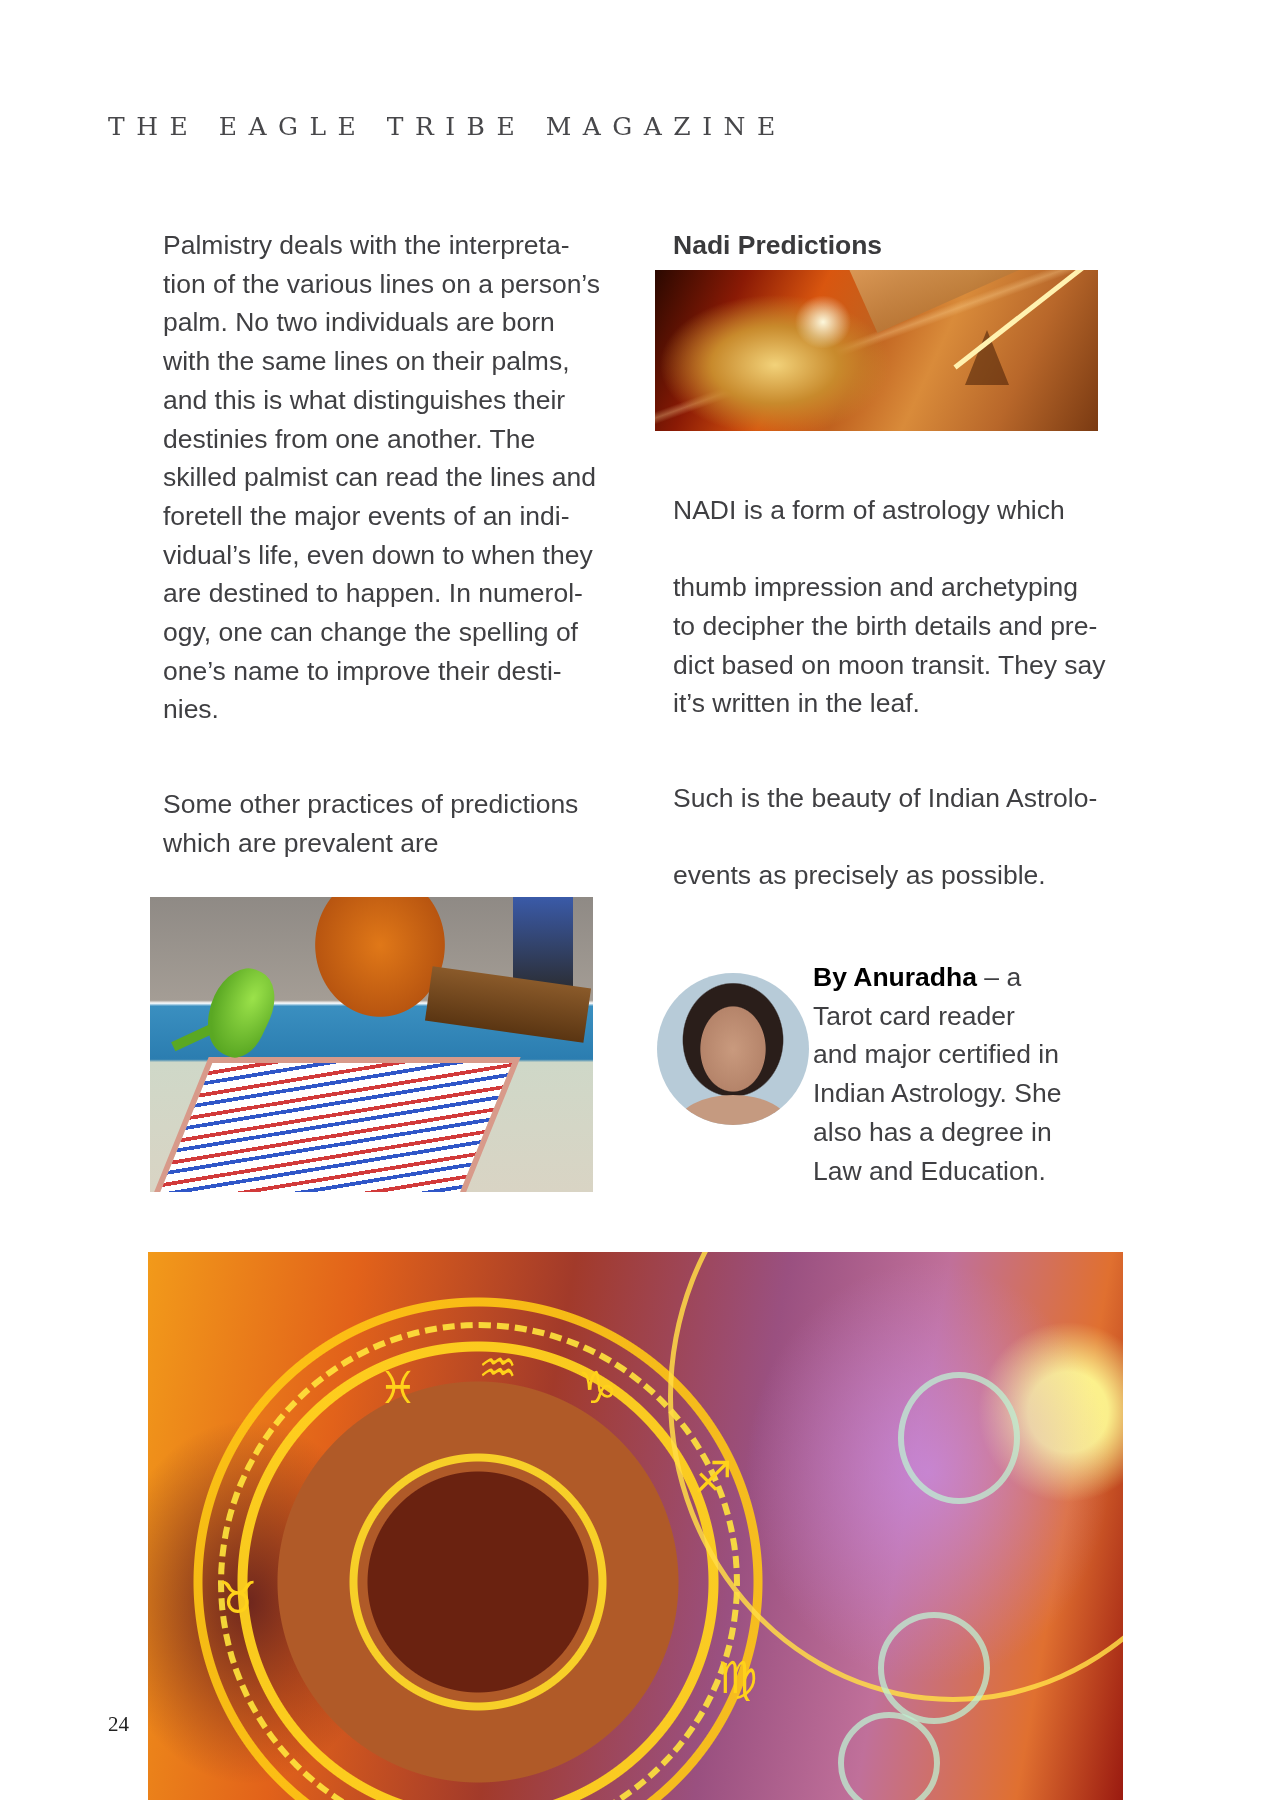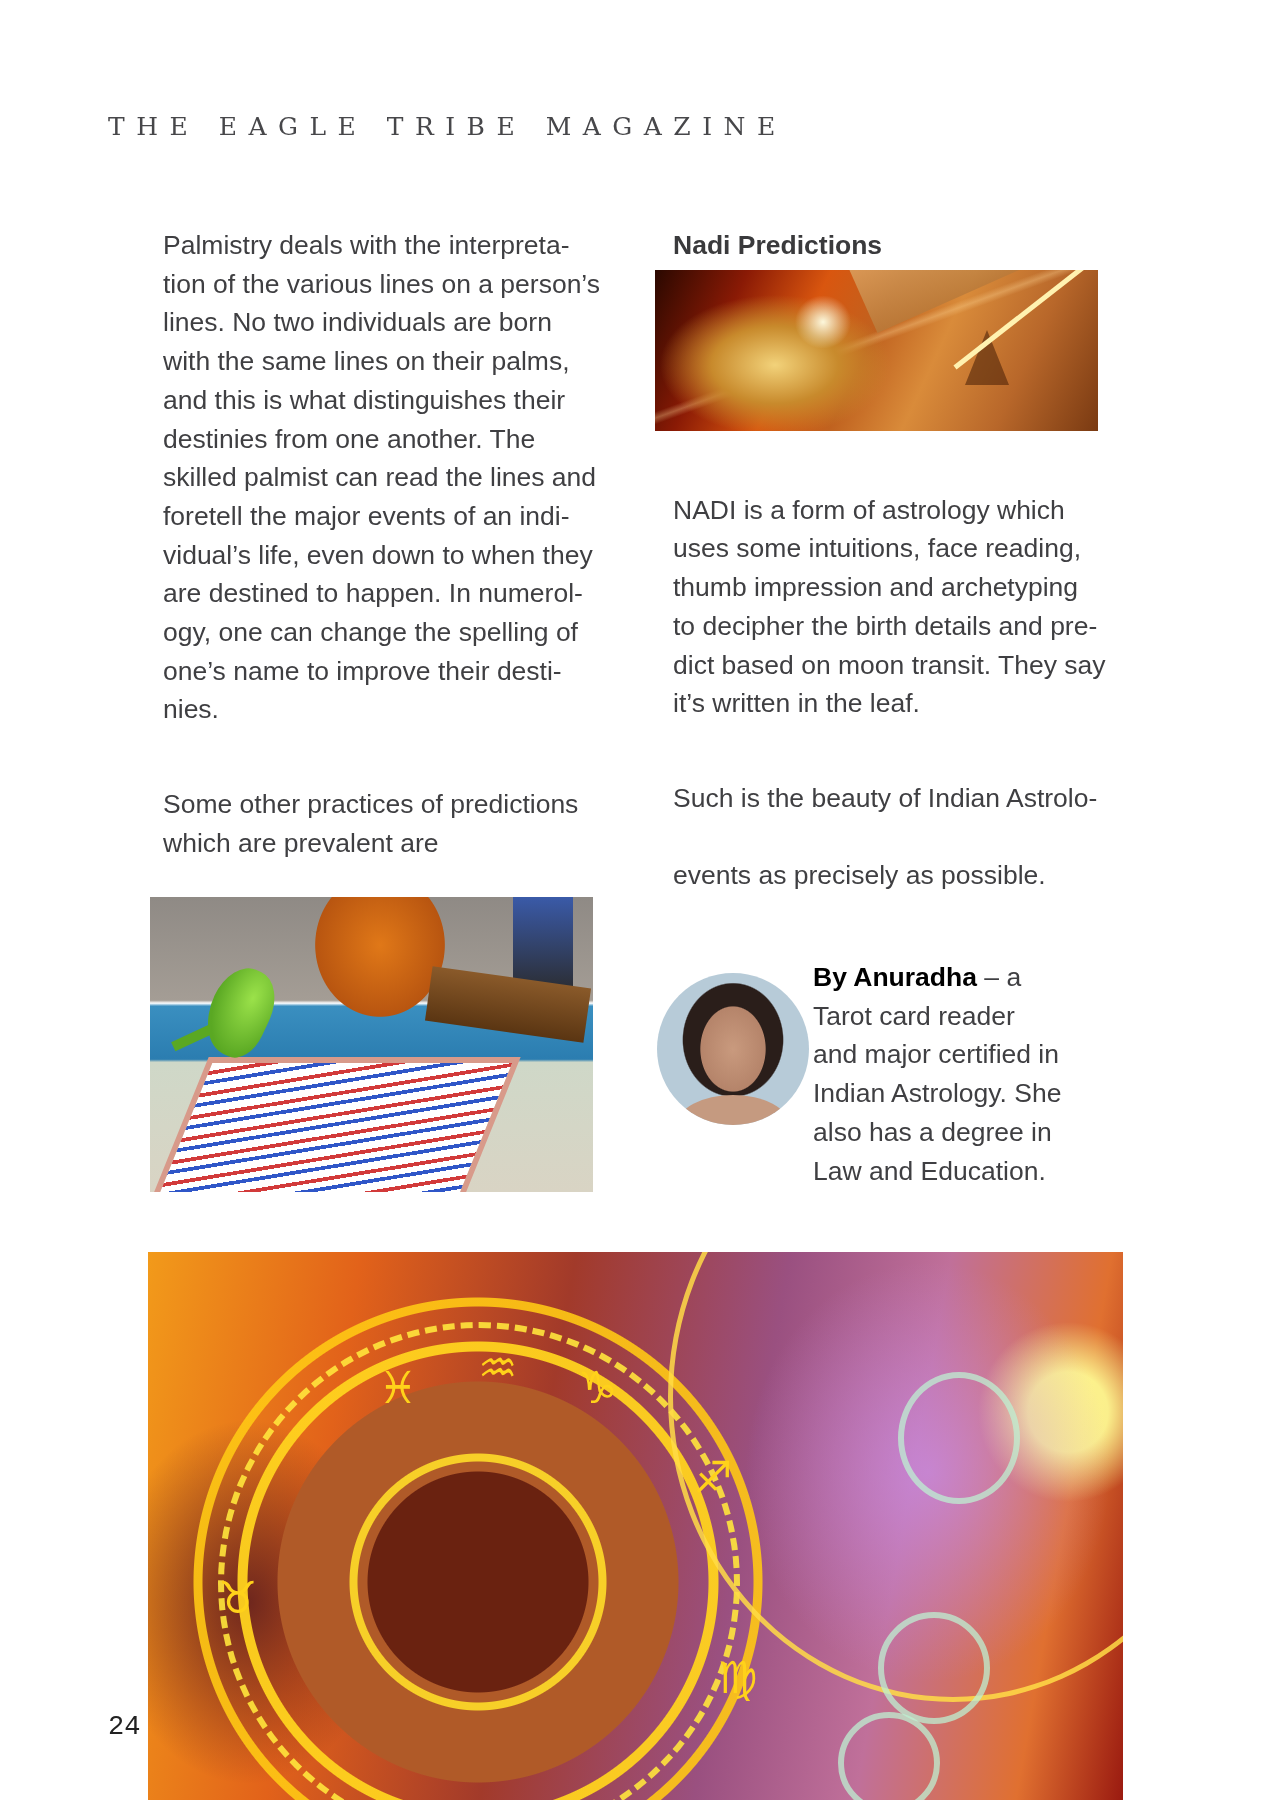--- a/index.html
+++ b/index.html
@@ -117,35 +117,35 @@
   }
   .zodiac-img .b1 { left: 750px; top: 120px; width: 110px; height: 120px; }
   .zodiac-img .b2 { left: 730px; top: 360px; width: 100px; height: 100px; }
   .zodiac-img .b3 { left: 690px; top: 460px; width: 90px; height: 90px; }
   .zodiac-img .glyph {
     position: absolute; color: #ffd21a; font-size: 44px; font-family: "DejaVu Sans", sans-serif; font-weight: bold;
   }
 
   .page-number {
     position: absolute; left: 108px; top: 1712px;
-    font-family: Liberation Mono, monospace; font-size: 27px; color: #222;
+    font-family: Liberation Serif, serif; font-size: 21px; color: #222;
   }
 </style>
 </head>
 <body>
 
 <div>
 
   <div class="masthead">THE EAGLE TRIBE MAGAZINE</div>
 
   <div class="col col-left">
     <p>
       <span>Palmistry deals with the interpreta-</span><br>
       <span>tion of the various lines on a person’s</span><br>
-      <span>lines. No two individuals are born</span><br>
+      <span>palm. No two individuals are born</span><br>
       <span>with the same lines on their palms,</span><br>
       <span>and this is what distinguishes their</span><br>
       <span>destinies from one another. The</span><br>
       <span>skilled palmist can read the lines and</span><br>
       <span>foretell the major events of an indi-</span><br>
       <span>vidual’s life, even down to when they</span><br>
       <span>are destined to happen. In numerol-</span><br>
       <span>ogy, one can change the spelling of</span><br>
       <span>one’s name to improve their desti-</span><br>
       <span>nies.</span>
@@ -166,21 +166,21 @@
     <div class="cards"></div>
     <div class="tail"></div>
     <div class="bird"></div>
   </div>
 
   <div class="col col-right">
     <p class="heading">Nadi Predictions</p>
     <div style="height:200px"></div>
     <p>
       <span>NADI is a form of astrology which</span><br>
-      <span>uses some intuitions, face reading,</span><br>
+      <br>
       <span>thumb impression and archetyping</span><br>
       <span>to decipher the birth details and pre-</span><br>
       <span>dict based on moon transit. They say</span><br>
       <span>it’s written in the leaf.</span>
     </p>
     <div style="height:30px"></div>
     <p>
       <span>Such is the beauty of Indian Astrolo-</span><br>
       <br>
       <span>events as precisely as possible.</span>

